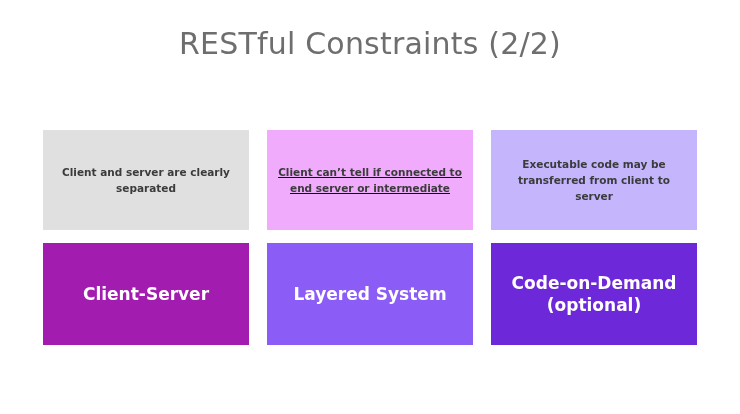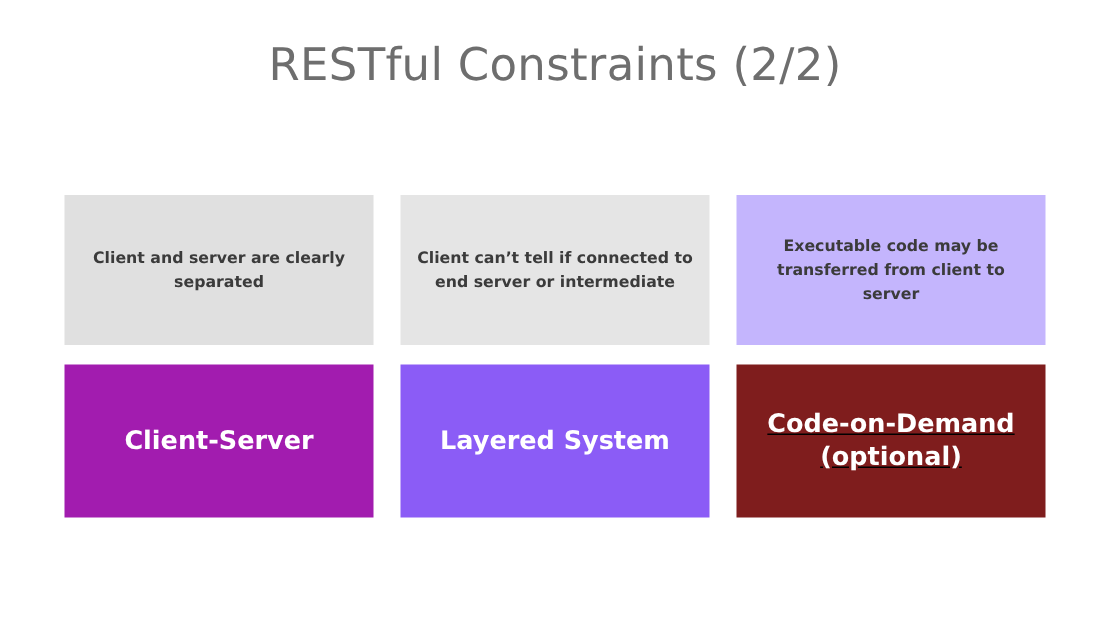--- a/index.html
+++ b/index.html
@@ -96,33 +96,33 @@
       <div class="desc-box" style="background: rgb(224, 224, 224);">
         <div class="desc-text">Client and server are clearly separated</div>
       </div>
       <div class="spacer"></div>
       <div class="label-box" style="background:#a21caf;">
         <div class="label-text" style="color: rgb(255, 255, 255);">Client-Server</div>
       </div>
     </div>
 
     <div class="column">
-      <div class="desc-box" style="background: #e5e5e5;">
+      <div class="desc-box" style="background: #f0abfc; text-decoration: underline;">
         <div class="desc-text">Client can’t tell if connected to end server or intermediate</div>
       </div>
       <div class="spacer"></div>
       <div class="label-box" style="background:#8b5cf6;">
         <div class="label-text" style="color: rgb(255, 255, 255);">Layered System</div>
       </div>
     </div>
 
     <div class="column">
       <div class="desc-box" style="background: #c4b5fd;">
         <div class="desc-text">Executable code may be transferred from client to server</div>
       </div>
       <div class="spacer"></div>
-      <div class="label-box" style="background:#7f1d1d;text-decoration:underline;">
+      <div class="label-box" style="background:#6d28d9;">
         <div class="label-text" style="color: rgb(255, 255, 255);">Code-on-Demand (optional)</div>
       </div>
     </div>
 
   </div>
 </div>
 
 </body></html>

